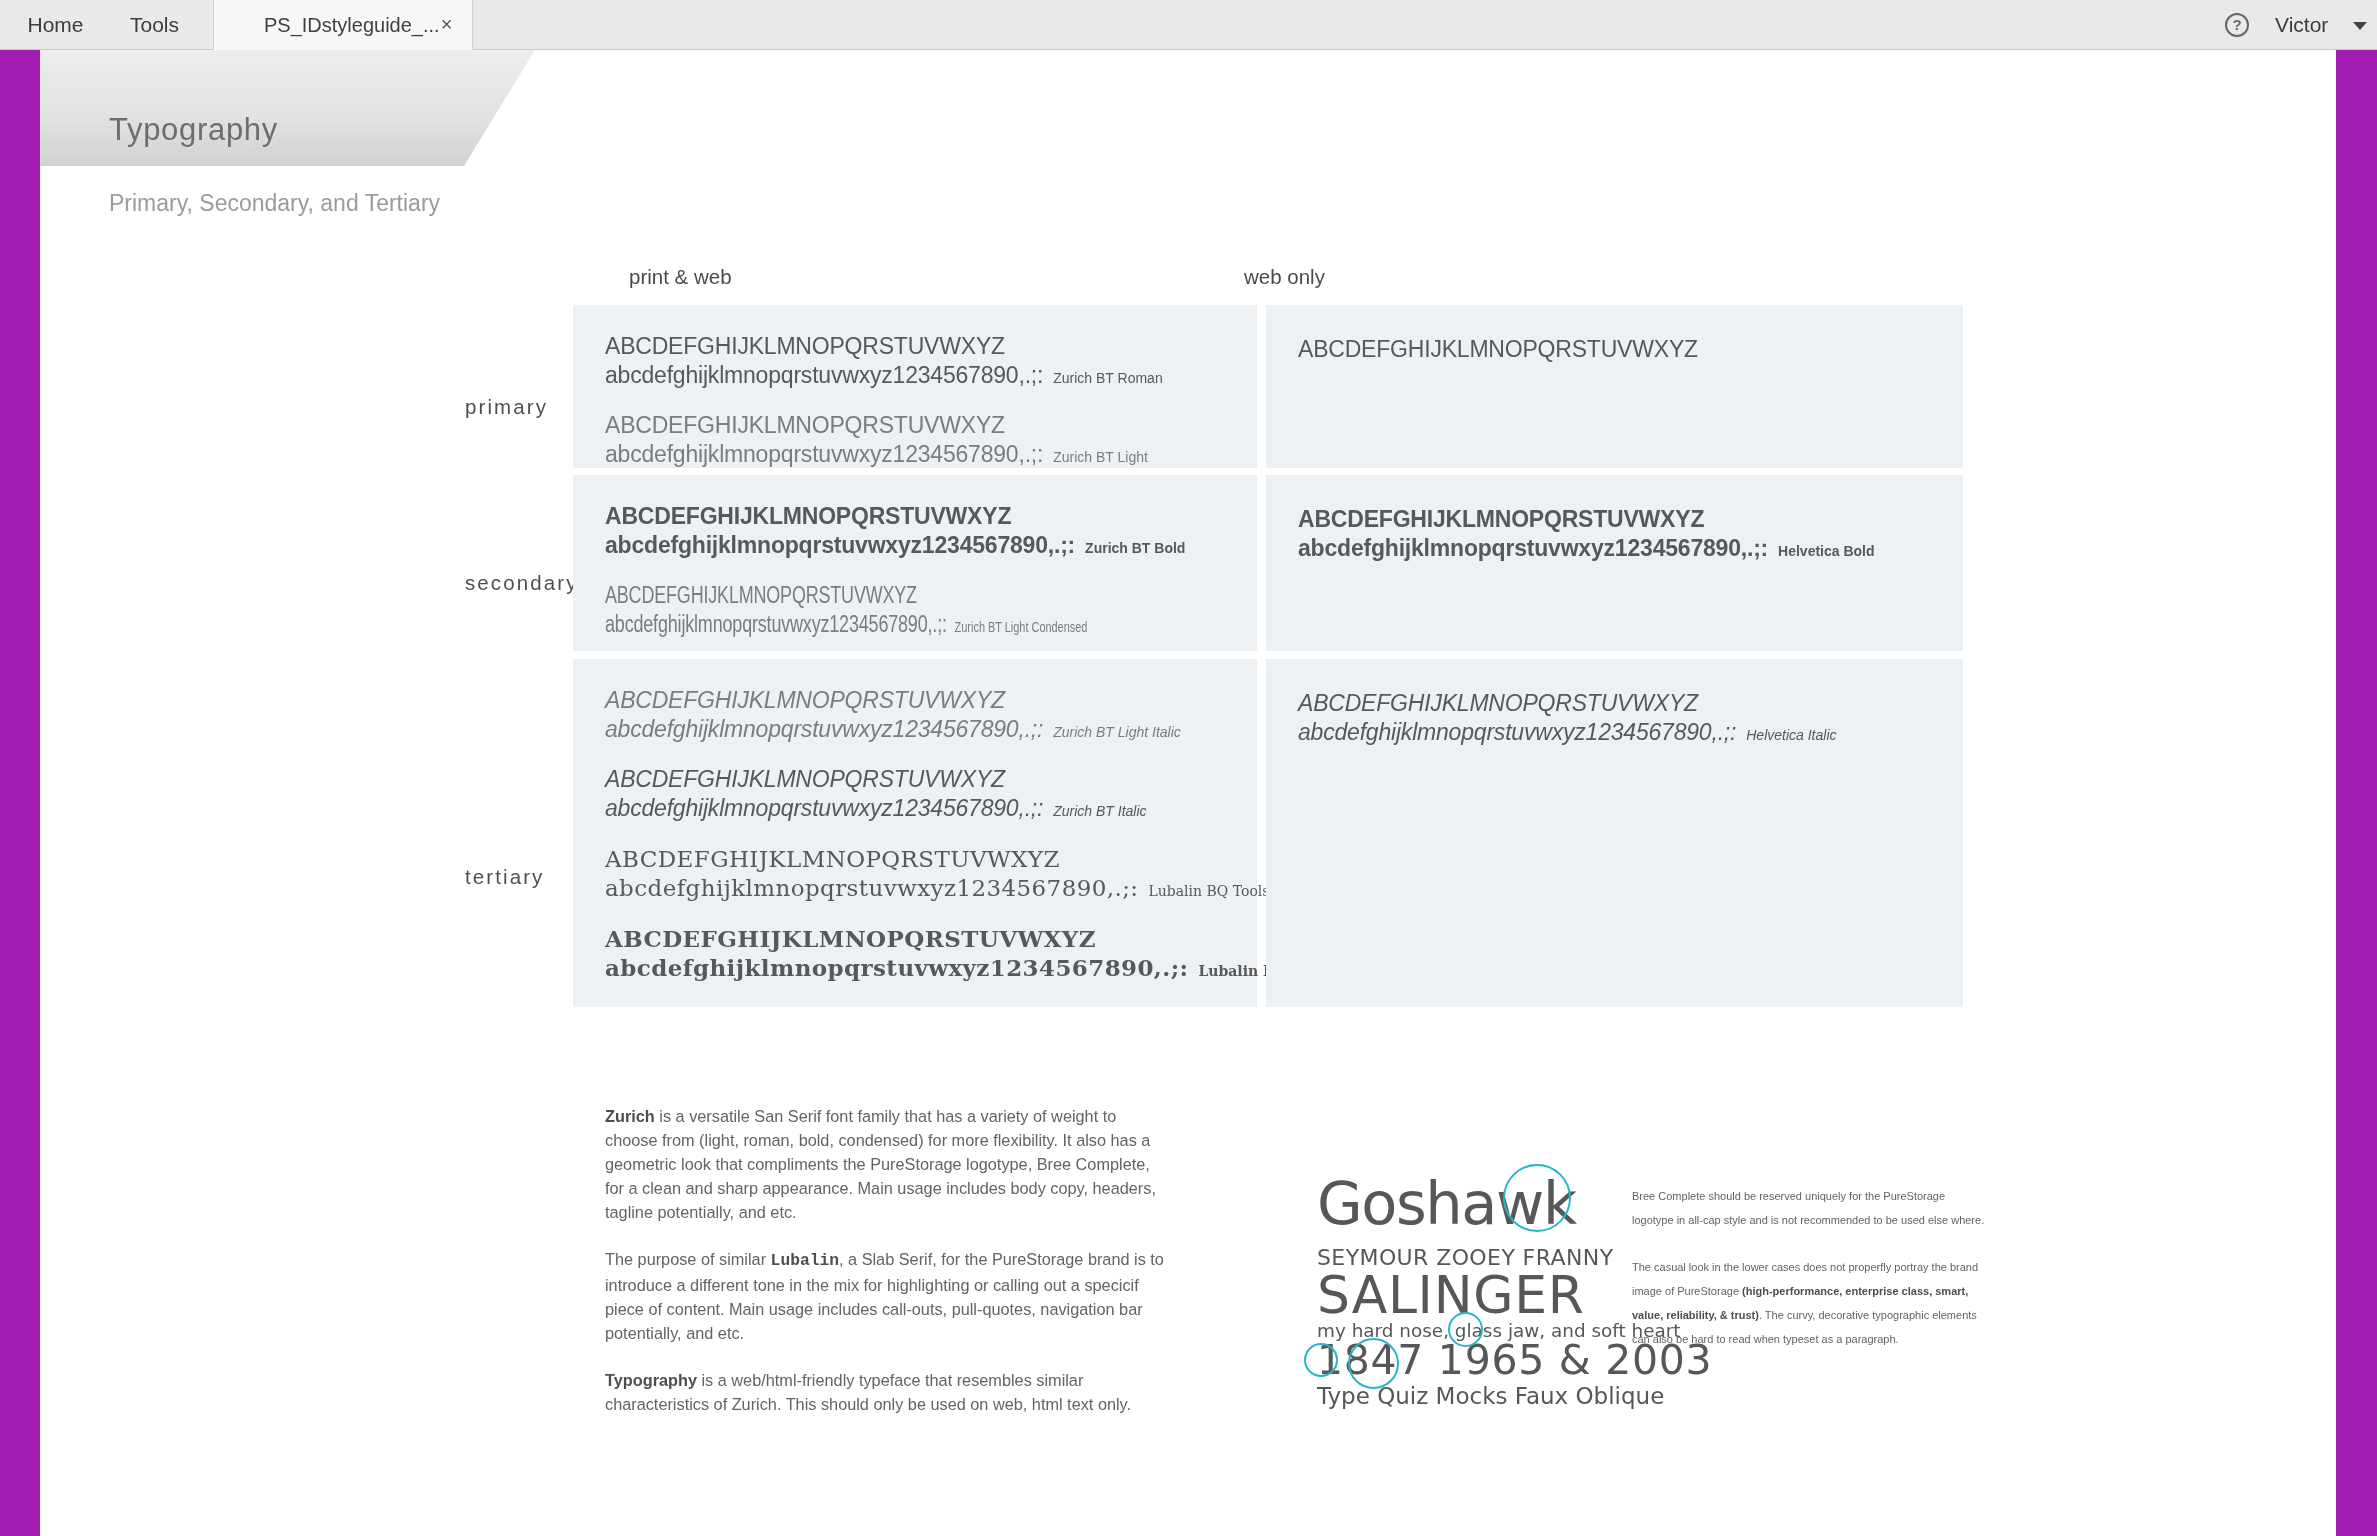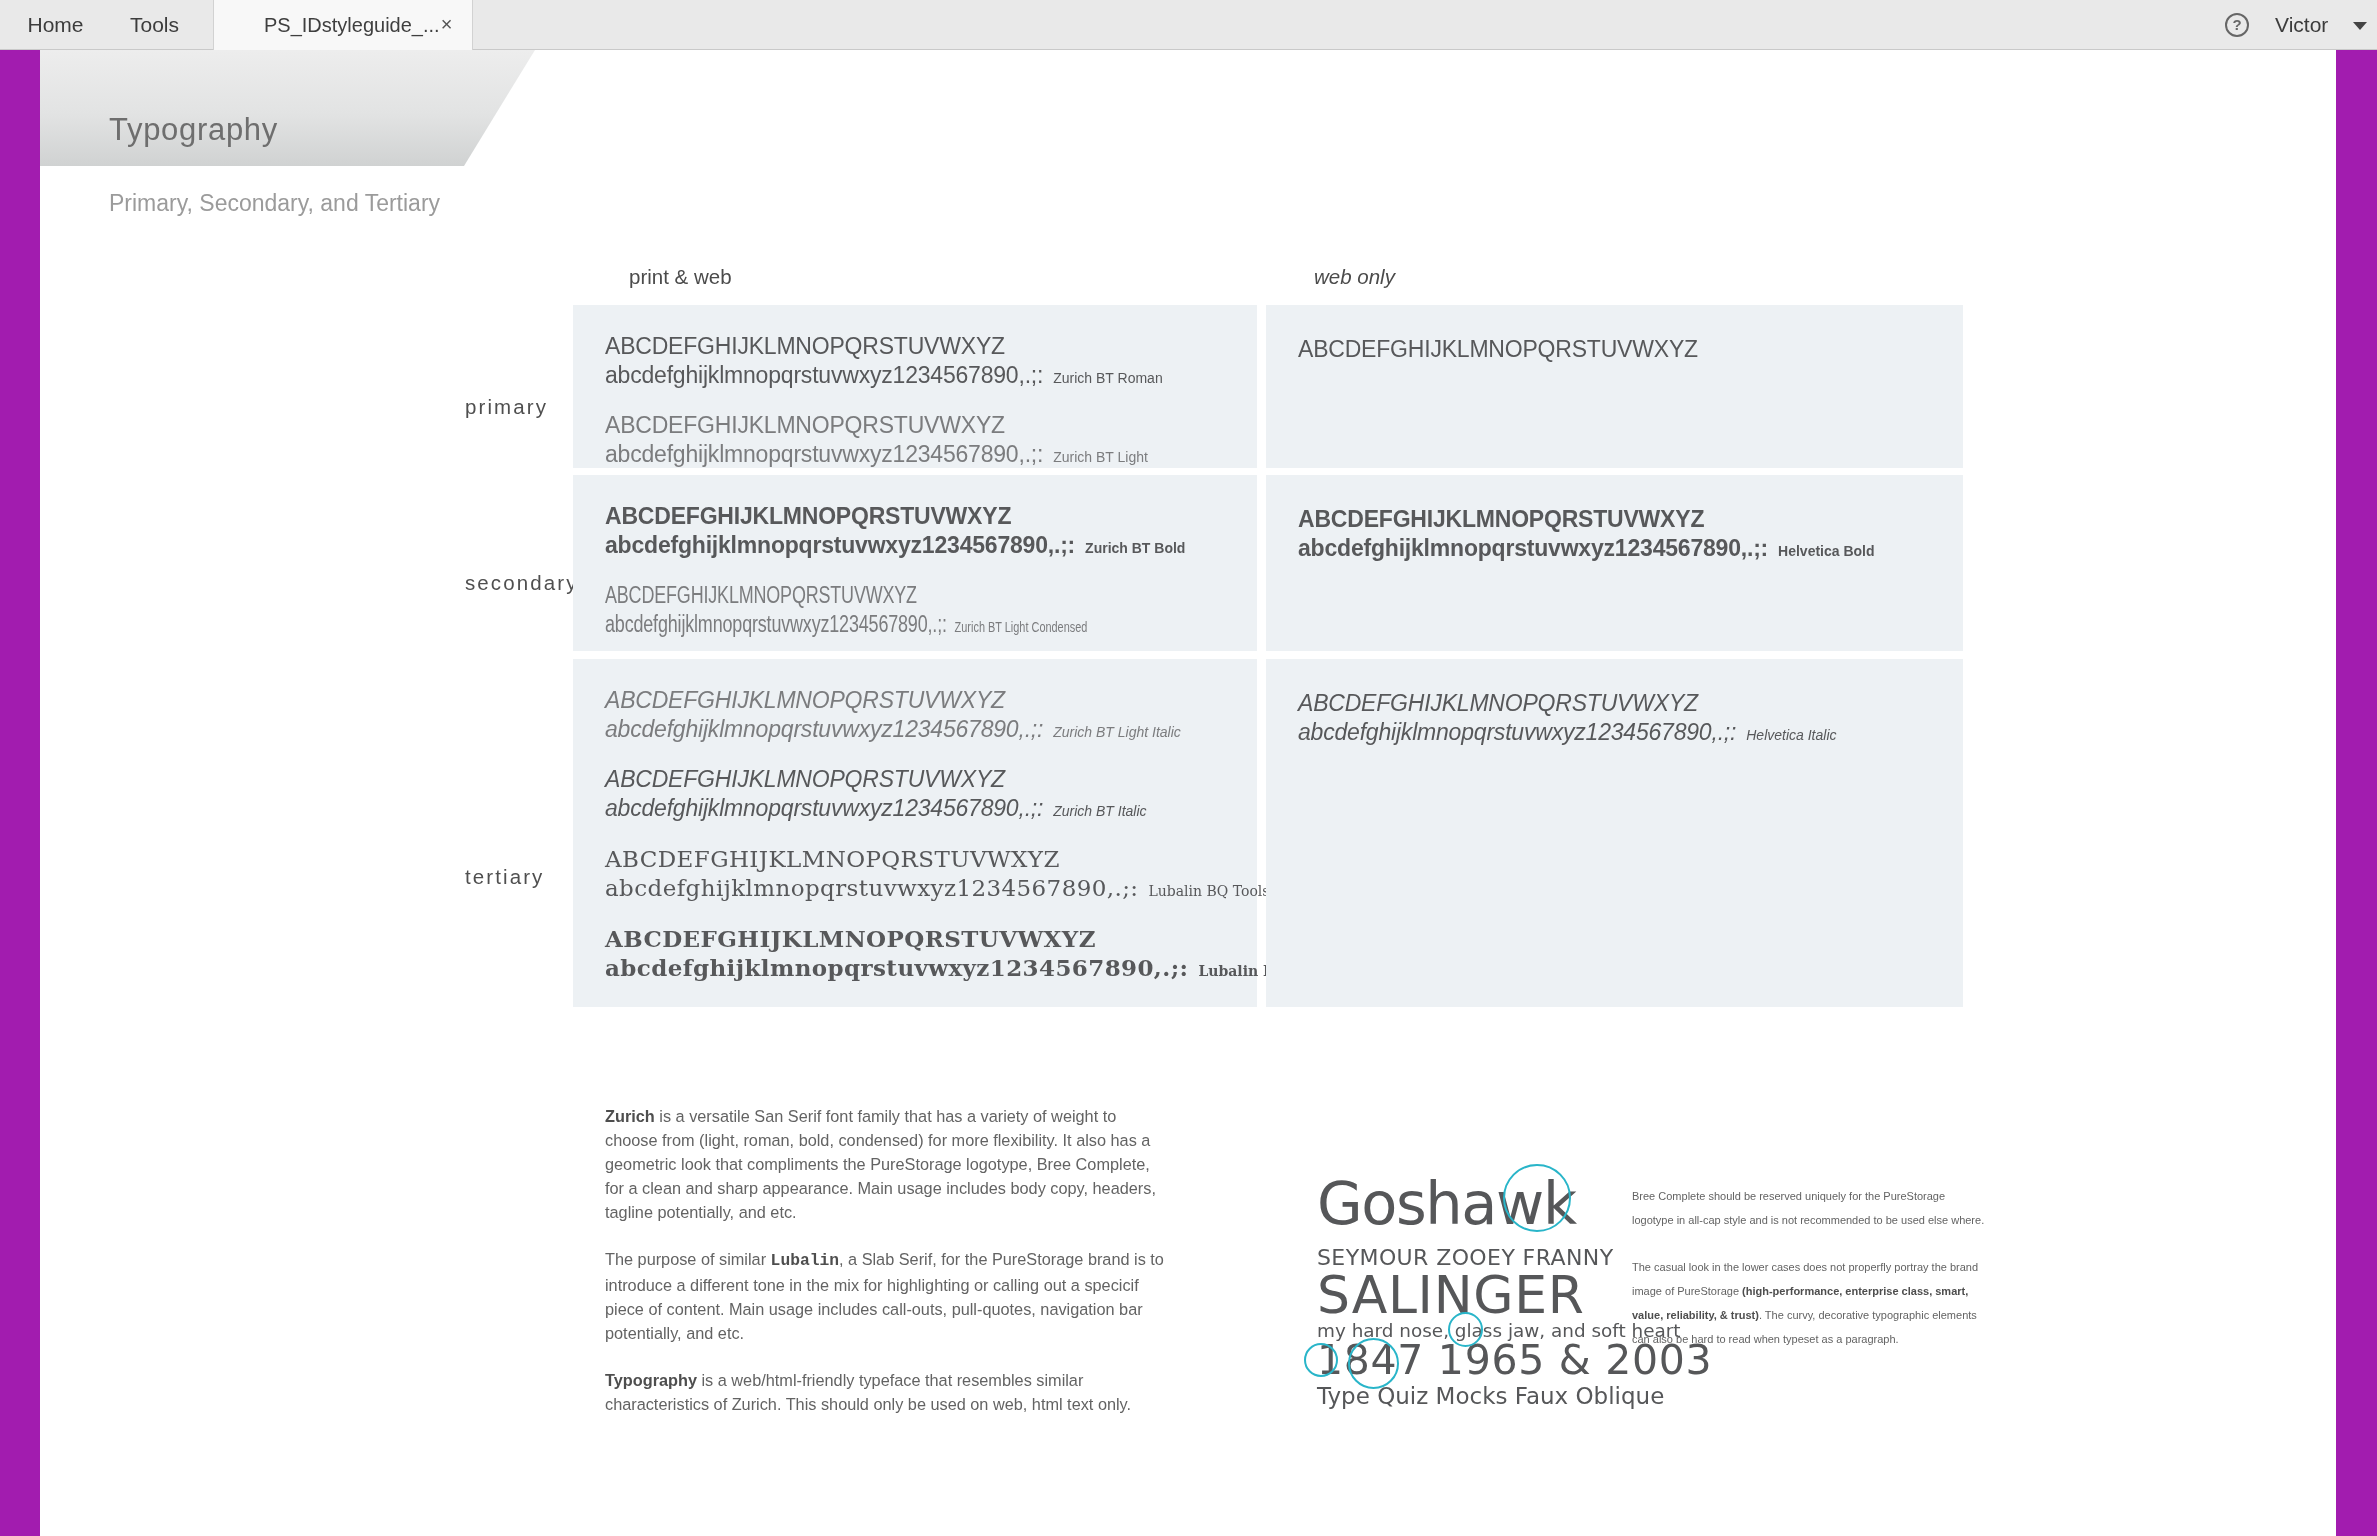--- a/index.html
+++ b/index.html
@@ -53,21 +53,21 @@
     background:linear-gradient(180deg,#ededed 0%,#e2e3e3 55%,#d0d2d2 100%);
     clip-path:polygon(0 0,100% 0,calc(100% - 71px) 100%,0 100%);
   }
   .title-banner .page-title {
     position:absolute; left:69px; top:62px; font-size:31px; color:#6e6e6e; letter-spacing:0.7px;
   }
   .page-subtitle { position:absolute; left:69px; top:140px; font-size:23px; color:#9b9b9b; }
 
   .col-header { position:absolute; top:215px; font-size:20.5px; color:#4b4b4b; }
   .col-header.left  { left:589px; }
-  .col-header.right { left:1274px;font-style:italic; }
+  .col-header.right { left:1204px; }
 
   .row-label { position:absolute; left:425px; font-size:20.5px; color:#4f4f4f; letter-spacing:2.1px; }
 
   .spec-panel { position:absolute; background:#edf1f4; }
   .spec { padding-left:32px; }
   .spec-line { font-size:23px; line-height:29px; color:#57585a; letter-spacing:-0.2px; white-space:nowrap; }
   .spec-label { font-size:14px; letter-spacing:0; margin-left:10px; }
 
   .st-light .spec-line { color:#7b7c7e; }
   .st-bold  .spec-line { font-weight:bold; }

